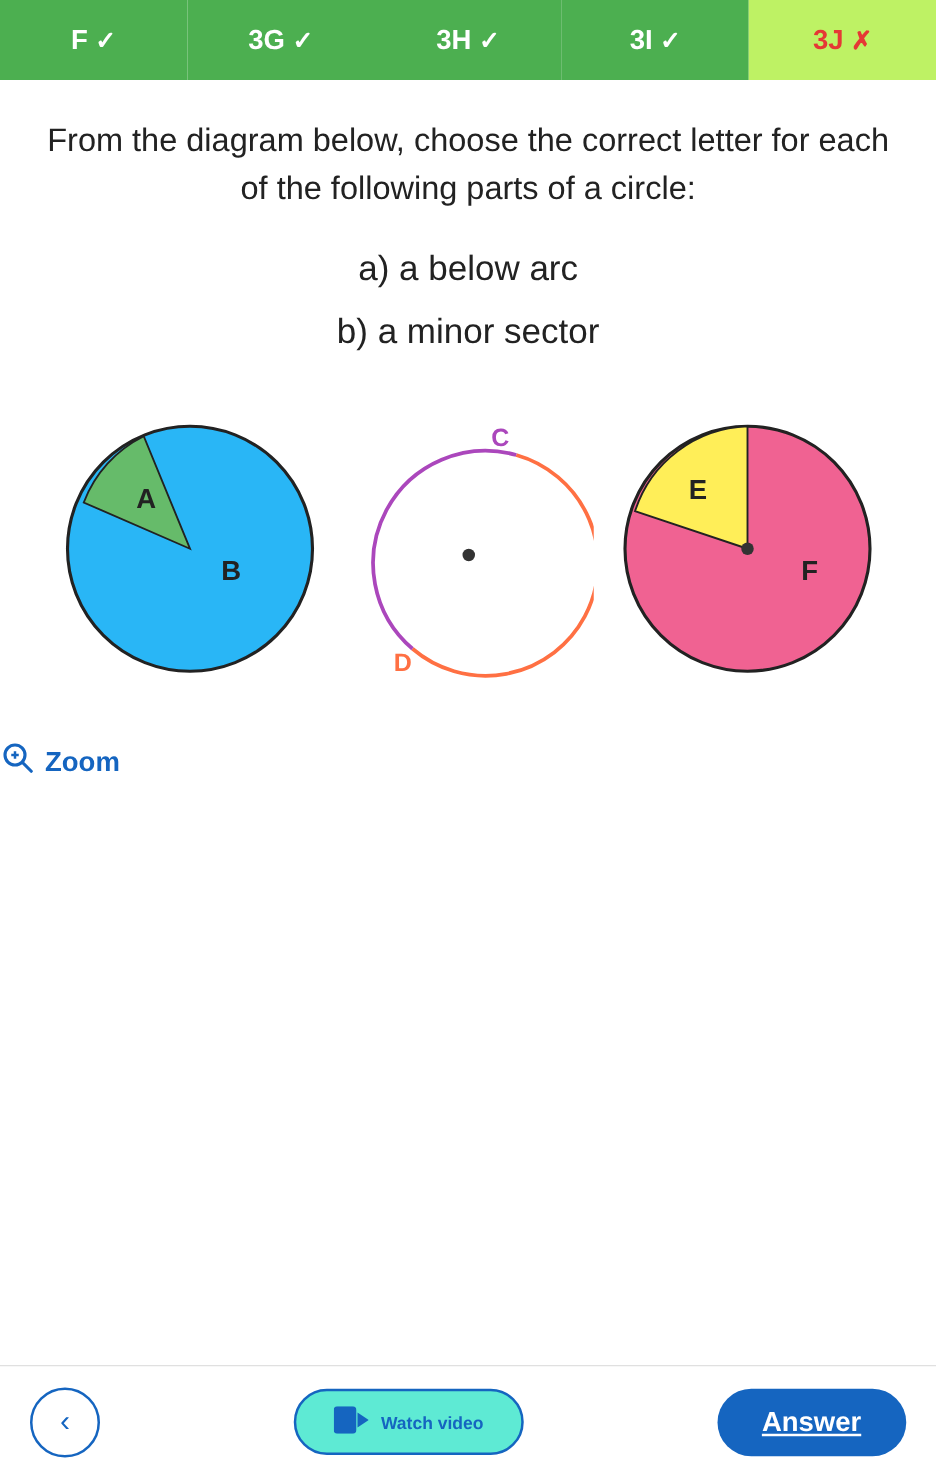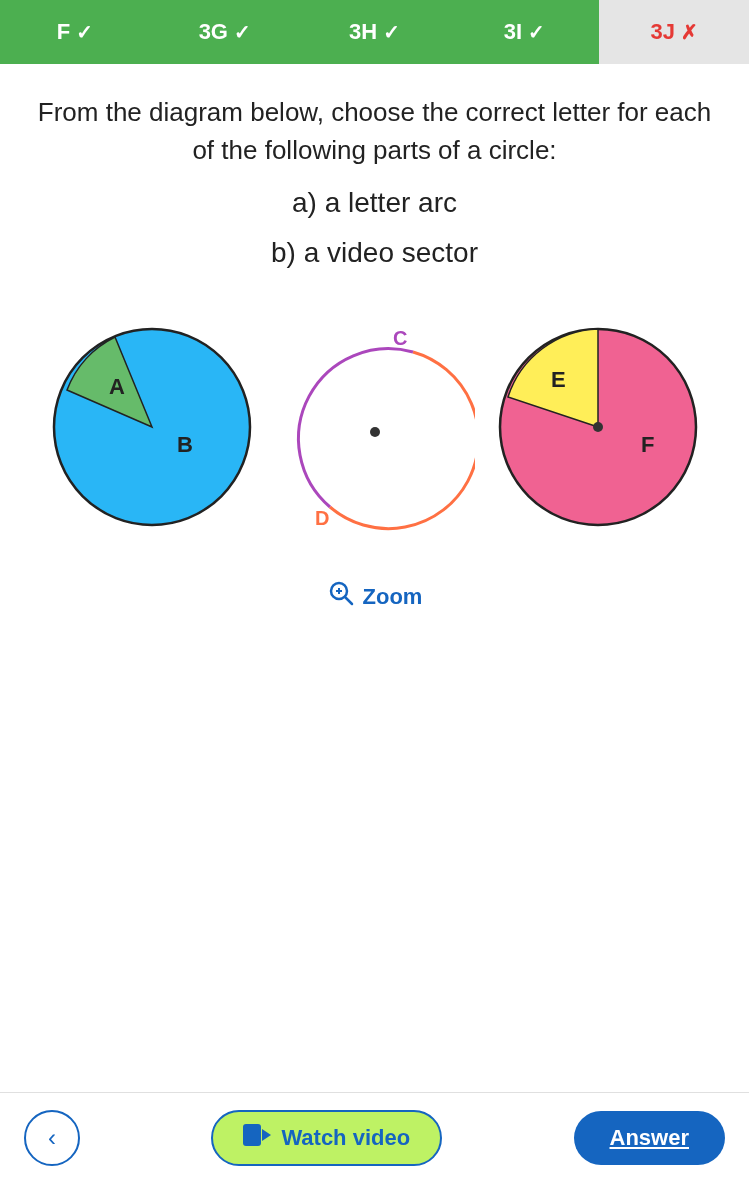--- a/index.html
+++ b/index.html
@@ -22,36 +22,36 @@
       display: flex;
       align-items: center;
       justify-content: center;
       font-size: 22px;
       font-weight: 700;
       color: white;
       gap: 6px;
       background: #4CAF50;
     }
     .tab.active-wrong {
-      background: #e5e5e5;
+      background: #bef264;
       color: #e53935;
     }
     .tab .check { color: white; font-size: 20px; }
     .tab .cross { color: #e53935; font-size: 20px; }
 
     
     .question-area {
       padding: 30px 30px 10px 30px;
       text-align: center;
     }
     .question-text {
       font-size: 26px;
       color: #222;
       line-height: 1.45;
-      margin-bottom: 18px;
+      margin-bottom: 30px;
     }
     .sub-question {
       font-size: 28px;
       color: #222;
       margin-bottom: 18px;
     }
 
     
     .diagrams-row {
       display: flex;
@@ -62,21 +62,20 @@
     }
 
     
     .diagram-container {
       position: relative;
     }
 
     
     .zoom-area {
       display: flex;
-      justify-content: center;
       align-items: center;
       padding: 18px 0 10px 0;
       gap: 8px;
     }
     .zoom-btn {
       background: none;
       border: none;
       color: #1565C0;
       font-size: 22px;
       font-weight: 600;
@@ -111,23 +110,23 @@
       background: white;
       color: #1565C0;
       font-size: 24px;
       display: flex;
       align-items: center;
       justify-content: center;
       cursor: pointer;
     }
     .watch-video-btn {
       border: 2px solid #1565C0;
-      background: #bef264;
-      color: #1565C0;
-      font-size: 22px;
+      background: #5eead4;
+      color: #1565C0;
+      font-size: 14px;
       font-weight: 600;
       border-radius: 40px;
       padding: 12px 30px;
       cursor: pointer;
       display: flex;
       align-items: center;
       gap: 10px;
     }
     .answer-btn {
       background: #1565C0;
@@ -165,22 +164,22 @@
     <span class="check">✓</span>
   </div>
   <div class="tab active-wrong">
     <span>3J</span>
     <span class="cross">✗</span>
   </div>
 </div>
 
 <div class="question-area">
   <p class="question-text">From the diagram below, choose the correct letter for each of the following parts of a circle:</p>
-  <p class="sub-question">a) a letter arc</p>
-  <p class="sub-question">b) a video sector</p>
+  <p class="sub-question">a) a below arc</p>
+  <p class="sub-question">b) a minor sector</p>
 </div>
 
 <div class="diagrams-row">
 
   <div class="diagram-container">
     <svg width="210" height="210" viewBox="0 0 210 210">
 
       <circle cx="105" cy="105" r="98" fill="#29B6F6" stroke="#222" stroke-width="2.5"></circle>
 
       <path d="M105,105 L20,68 A98,98 0 0,1 68,15 Z" fill="#66BB6A" stroke="#222" stroke-width="1.5"></path>

